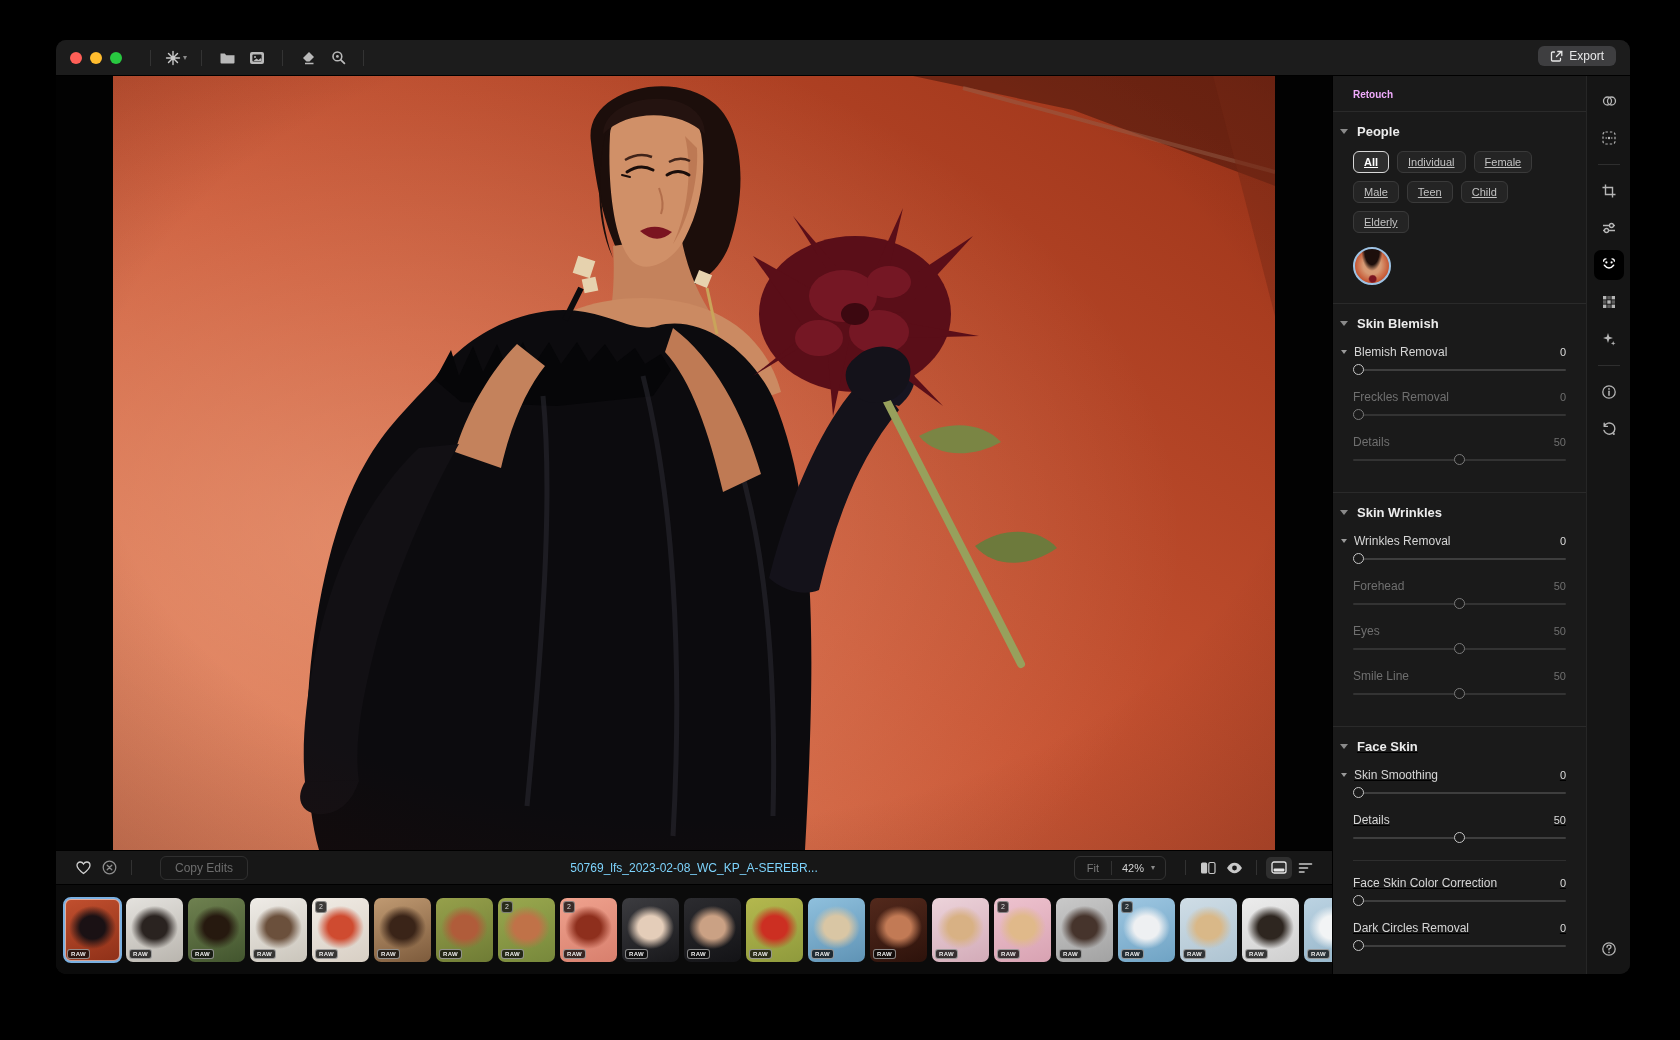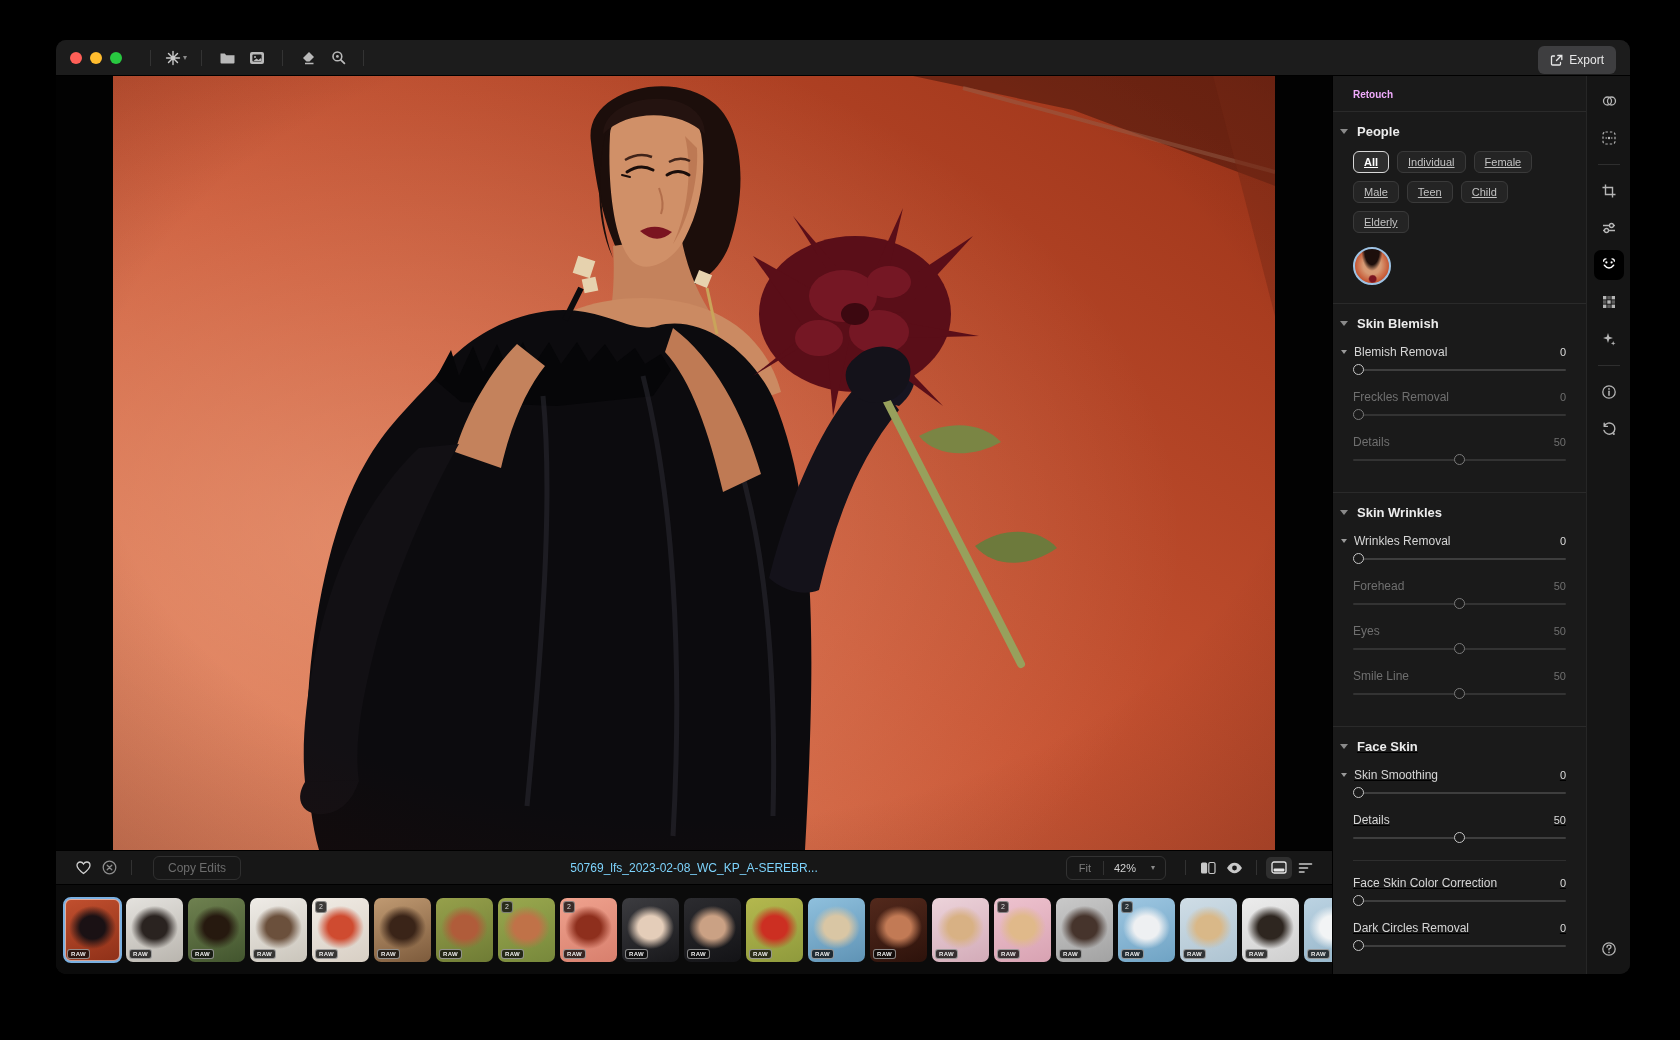--- a/index.html
+++ b/index.html
@@ -16,48 +16,48 @@
   .traffic { display:flex; gap:8px; margin-right:18px; }
   .dot { width:12px; height:12px; border-radius:50%; }
   .tb-sep { width:1px; height:16px; background:#333; margin:0 10px; }
   .tb-btn { width:30px; height:24px; display:flex; align-items:center; justify-content:center;
     border-radius:5px; color:#b9b9b9; }
   .tb-btn svg { display:block; }
   .caret { font-size:8px; color:#8a8a8a; margin-left:2px; }
   .exif { position:absolute; left:50%; top:0; height:36px; transform:translateX(-50%);
     display:flex; gap:26px; align-items:center; color:#8f8f8f; font-size:11px;
     font-family:"DejaVu Sans Mono", monospace; }
-  .export-btn { position:absolute; right:14px; top:6px; height:28px; background:#3e3e40;
+  .export-btn { position:absolute; right:14px; top:6px; height:20px; background:#3e3e40;
     border-radius:6px; display:flex; align-items:center; gap:6px; padding:0 12px;
     color:#e8e8e8; font-size:12px; }
 
   
   .body { flex:1; display:flex; min-height:0; }
   .main { flex:1; display:flex; flex-direction:column; min-width:0; }
 
   .canvas { flex:1; background:#020202; position:relative; overflow:hidden; }
   .photo { position:absolute; top:0; bottom:0; left:50%; transform:translateX(-50%);
     height:100%; aspect-ratio:1162/774; }
   .photo svg { width:100%; height:100%; display:block; }
 
   
   .statusbar { height:34px; background:#171717; border-top:1px solid #000; flex:0 0 auto;
     display:flex; align-items:center; padding:0 14px; position:relative; color:#9a9a9a; }
   .sb-icon { width:26px; height:22px; display:flex; align-items:center; justify-content:center;
     color:#c9c9c9; border-radius:5px; }
   .sb-sep { width:1px; height:15px; background:#323232; margin:0 9px; }
   .copy-edits { border:1px solid #2f2f2f; border-radius:6px; padding:4px 14px;
-    color:#6d6d6d; font-size:12px; margin-left:12px; }
+    color:#6d6d6d; font-size:12px; margin-left:19px; }
   .filename { position:absolute; left:50%; transform:translateX(-50%); font-size:12px; color:#7dd3fc; white-space:nowrap; }
   .sb-right { margin-left:auto; display:flex; align-items:center; }
   .zoom-group { display:flex; align-items:center; border:1px solid #323232; border-radius:6px;
     height:24px; overflow:hidden; margin-right:10px; }
   .zoom-fit { padding:0 12px; font-size:11px; color:#7b7b7b; }
   .zoom-div { width:1px; height:14px; background:#323232; }
-  .zoom-val { padding:0 10px; font-size:11px; color:#d2d2d2; display:flex; align-items:center; gap:13px; }
+  .zoom-val { padding:0 10px; font-size:11px; color:#d2d2d2; display:flex; align-items:center; gap:5px; }
   .sb-icon.active { background:#2f2f2f; color:#eee; }
 
   
   .filmstrip { height:90px; background:#0b0b0b; border-top:1px solid #000; flex:0 0 auto;
     display:flex; align-items:center; gap:5px; padding:0 8px; overflow:hidden; }
   .thumb { width:57px; height:64px; border-radius:7px; flex:0 0 auto; position:relative; }
   .thumb.sel { outline:2px solid #7ab0e2; outline-offset:-1px; box-shadow:inset 0 0 0 2px rgba(255,255,255,.55); }
   .raw-badge { position:absolute; left:3px; bottom:3px; background:rgba(10,10,10,.78);
     border:1px solid rgba(255,255,255,.5); color:#eee; font-size:6px; font-weight:bold;
     border-radius:3px; padding:1px 3px; letter-spacing:.3px; }

